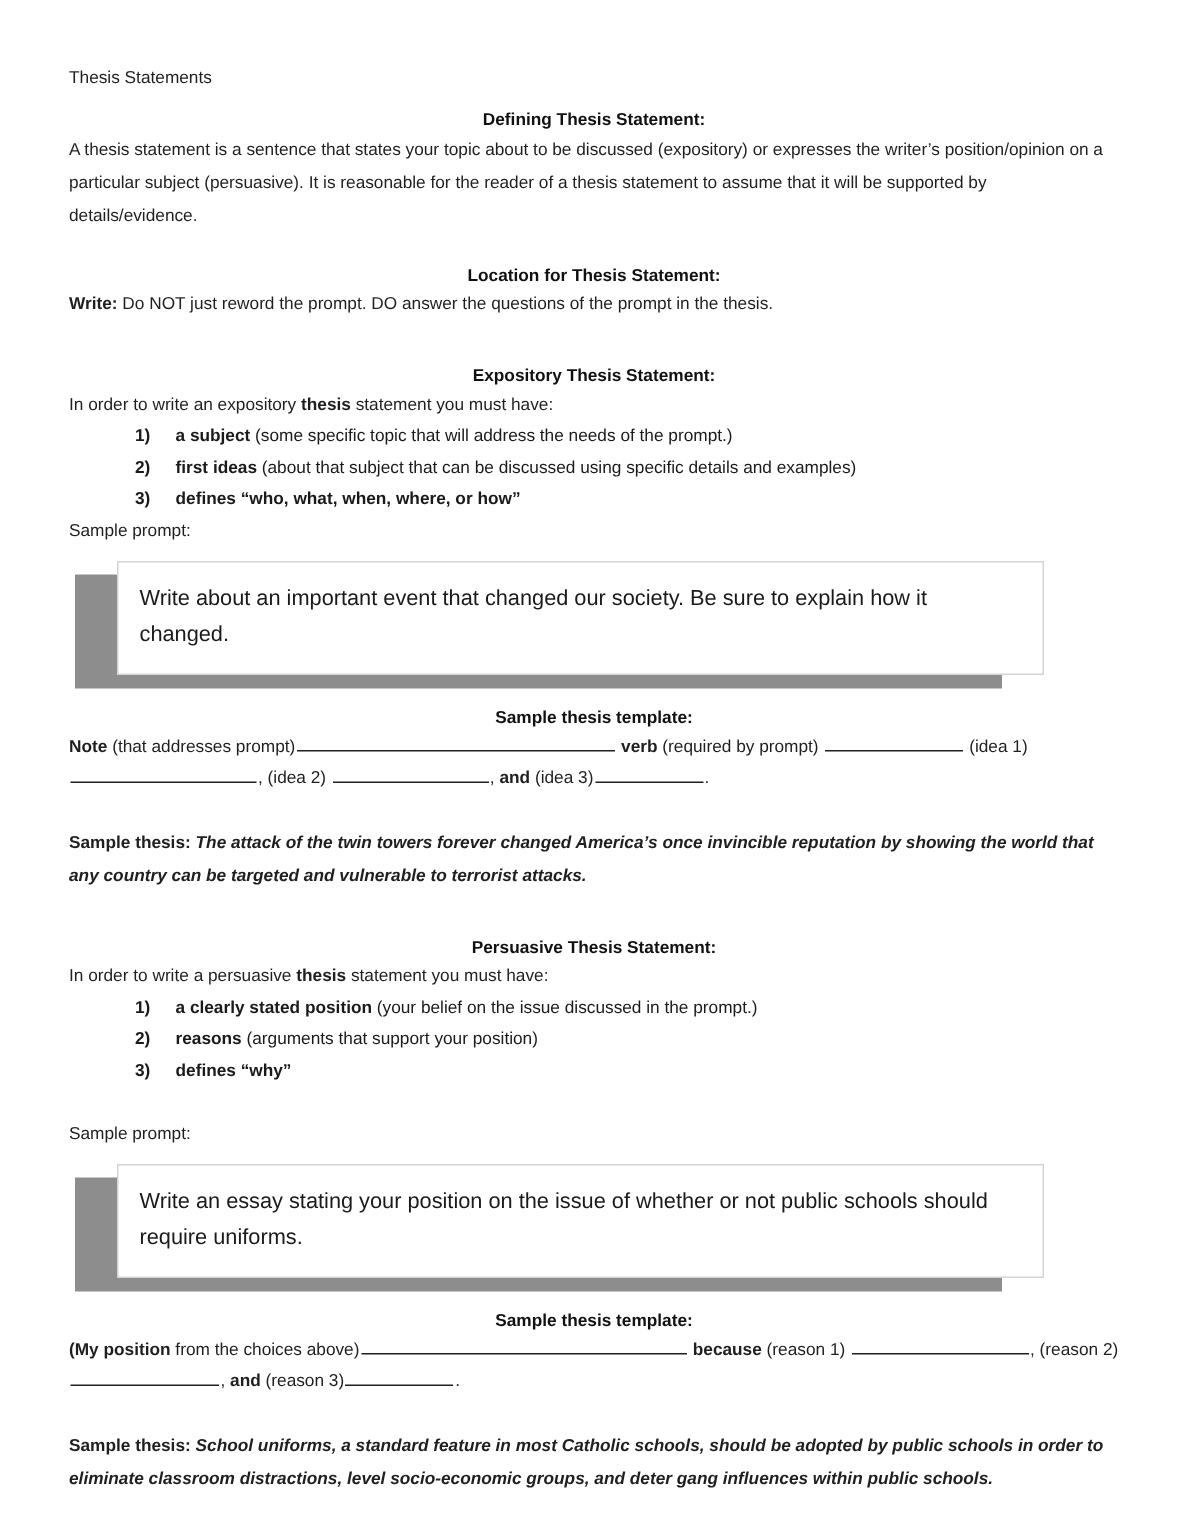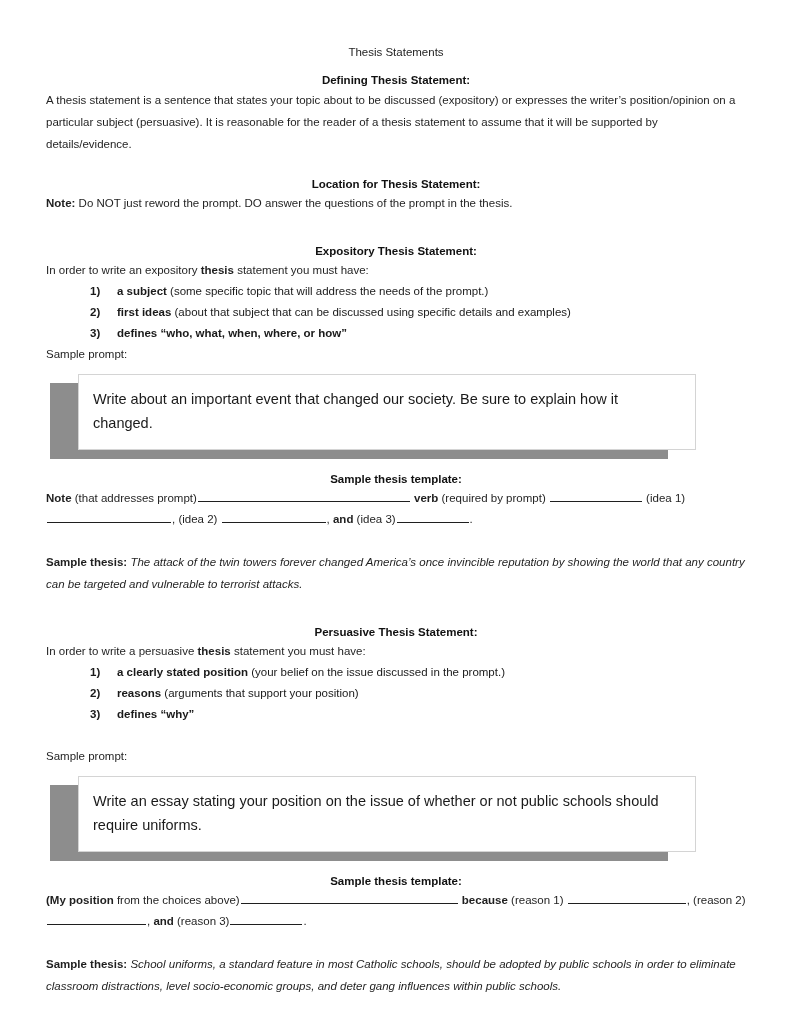--- a/index.html
+++ b/index.html
@@ -25,21 +25,21 @@
   }
   .content {
     position: absolute;
     left: 46px;
     top: 44px;
     width: 700px;
   }
 
   
   .doc-title {
-    text-align: center;
+    text-align: left;
     font-size: 11.5px;
     line-height: 16px;
     margin: 0 0 12px 0;
     font-weight: normal;
     color: #1f1f1f;
   }
   .section-head {
     font-size: 11.5px;
     font-weight: bold;
     line-height: 17px;
@@ -51,21 +51,21 @@
     font-size: 11.5px;
     line-height: 22px;
     margin: 0;
     color: #1f1f1f;
   }
   .para.tight { line-height: 21px; }
   .spacer-sm { height: 9px; }
   .spacer-md { height: 21px; }
   .spacer-lg { height: 29px; }
   .b { font-weight: bold; }
-  .i { font-style: italic; }
+  .i { font-style: italic; font-weight: bold; }
 
   
   .numlist {
     margin: 0;
     padding: 0;
     list-style: none;
   }
   .numlist li {
     font-size: 11.5px;
     line-height: 21px;
@@ -124,21 +124,21 @@
   <div class="content">
 
     <div class="doc-title">Thesis Statements</div>
 
     <div class="section-head">Defining Thesis Statement:</div>
     <p class="para">A thesis statement is a sentence that states your topic about to be discussed (expository) or expresses the writer’s position/opinion on a particular subject (persuasive). It is reasonable for the reader of a thesis statement to assume that it will be supported by details/evidence.</p>
 
     <div class="spacer-md"></div>
 
     <div class="section-head">Location for Thesis Statement:</div>
-    <p class="para tight"><span class="b">Note:</span> <span>Do NOT just reword the prompt. DO answer the questions of the prompt in the thesis.</span></p>
+    <p class="para tight"><span class="b">Write:</span> <span>Do NOT just reword the prompt. DO answer the questions of the prompt in the thesis.</span></p>
 
     <div class="spacer-lg"></div>
 
     <div class="section-head">Expository Thesis Statement:</div>
     <p class="para tight"><span>In order to write an expository </span><span class="b">thesis</span><span> statement you must have:</span></p>
 
     <ul class="numlist">
       <li>
         <span class="num">1)</span>
         <span class="txt"><span class="b">a subject</span><span> (some specific topic that will address the needs of the prompt.)</span></span>

